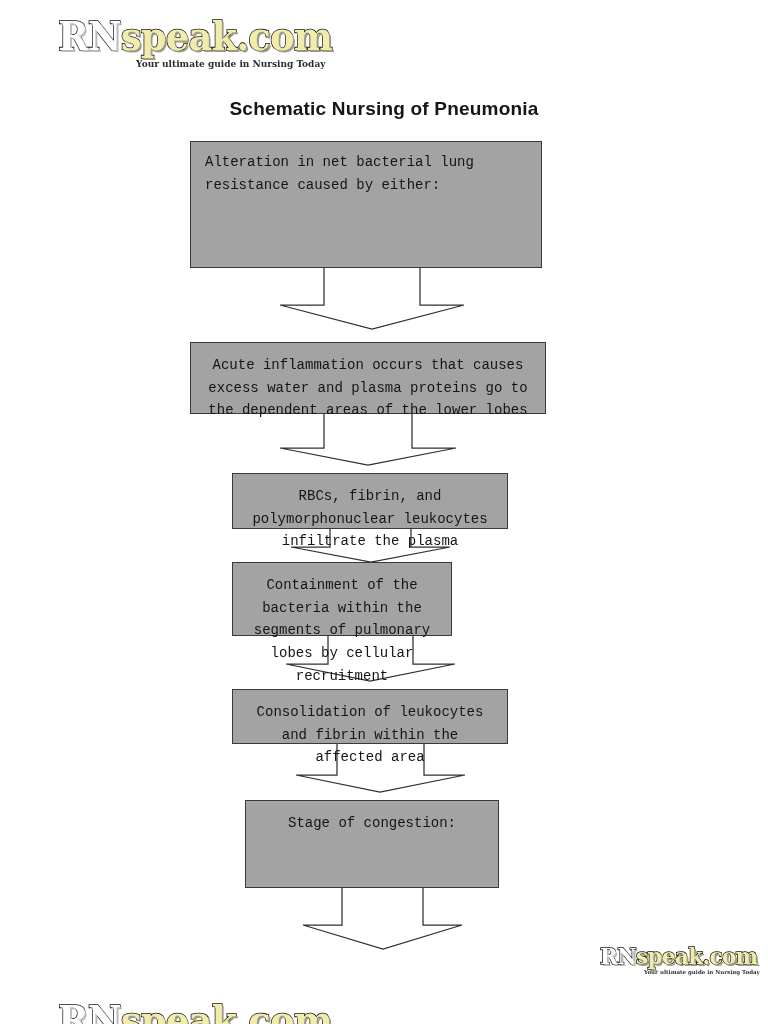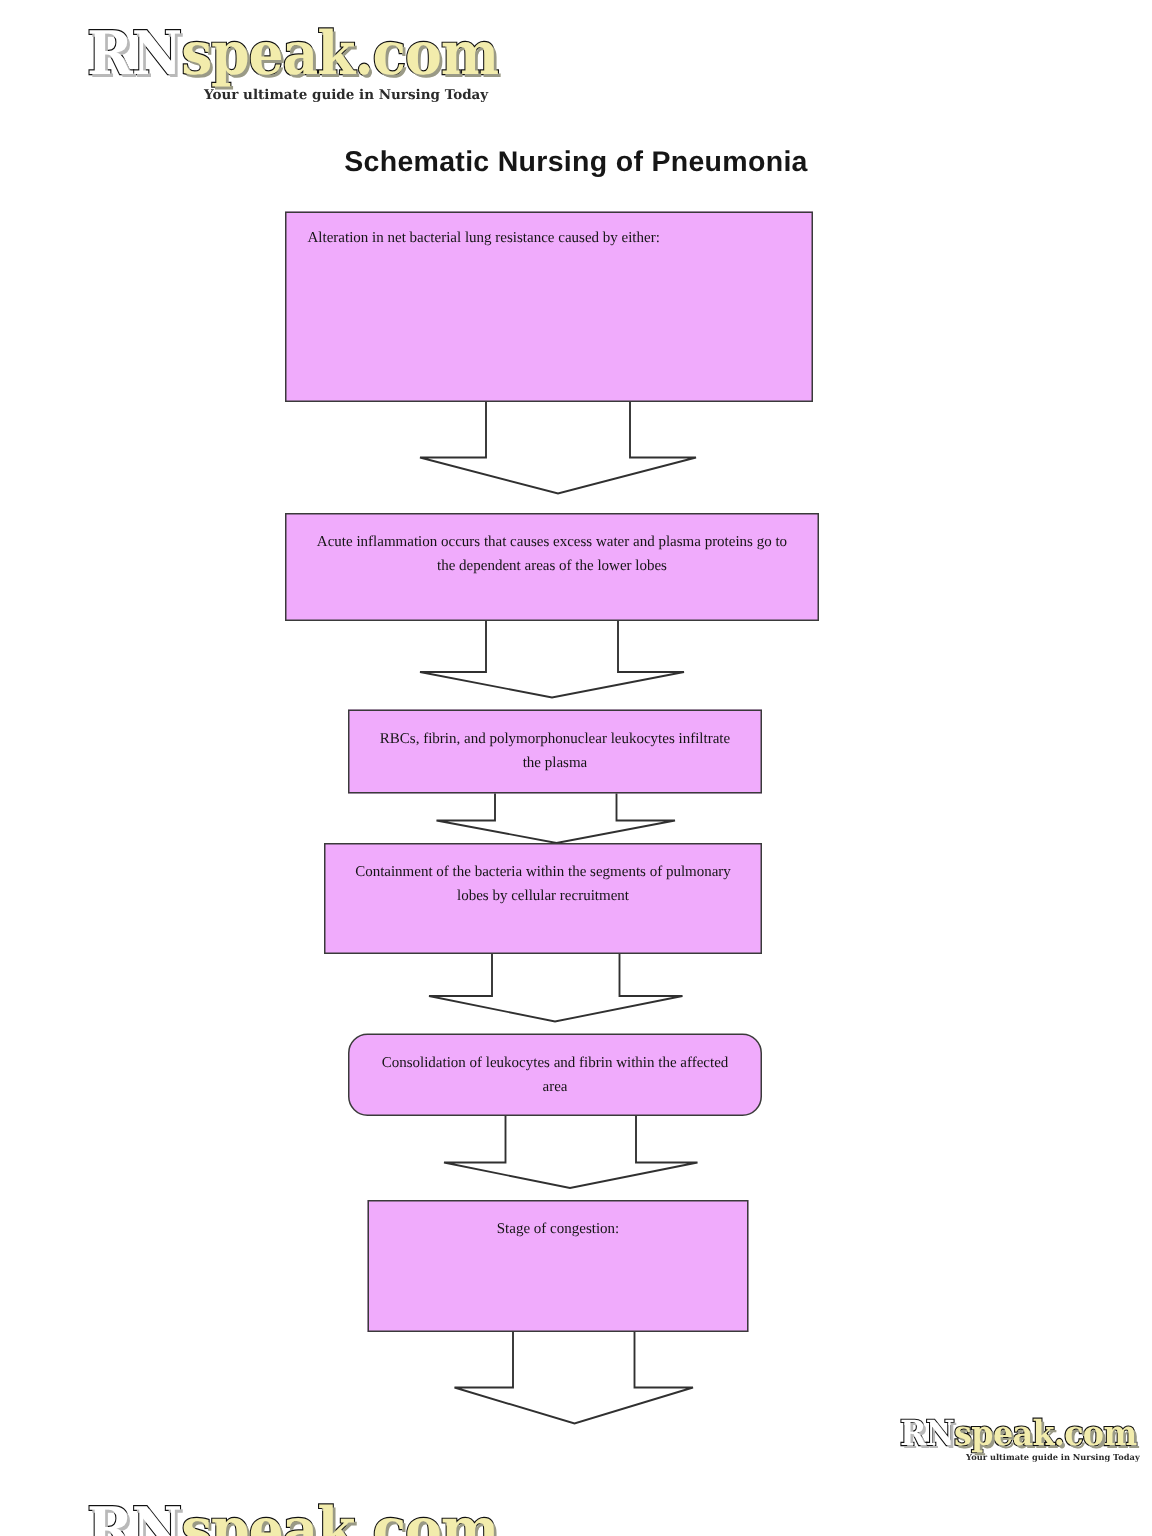--- a/index.html
+++ b/index.html
@@ -85,24 +85,24 @@
     font-weight: bold;
     font-family: "Liberation Sans", sans-serif;
     letter-spacing: 0.2px;
     color: #161616;
   }
 
   
   .flow-box {
     position: absolute;
     border: 1.3px solid #3a3a3a;
-    background: #f0abfc;
+    background: #a3a3a3;
     box-sizing: border-box;
-    font-family: Liberation Serif, serif;
-    font-size: 10px;
+    font-family: Liberation Mono, monospace;
+    font-size: 14px;
     line-height: 1.62;
     color: #151515;
     z-index: 3;
   }
   .flow-box .lead {
     display: block;
     padding: 9px 14px 0 14px;
   }
   .flow-box.centered .body {
     display: block;
@@ -182,31 +182,31 @@
 <div class="flow-box centered" style="left:232px; top:473px; width:276px; height:56px;">
   <span class="body">RBCs, fibrin, and polymorphonuclear leukocytes infiltrate the plasma</span>
 </div>
 
 <div class="arrow" style="left:283px; top:515px; width:175px; height:48px;">
   <svg viewBox="0 0 175 48" width="175" height="48" preserveAspectRatio="none">
     <path d="M 47,0 L 47,32 L 8,32 L 88,47 L 167,32 L 128,32 L 128,0 Z"></path>
   </svg>
 </div>
 
-<div class="flow-box centered" style="left:216px; top:562px; width:292px; height:74px;">
+<div class="flow-box centered" style="left:232px; top:562px; width:220px; height:74px;">
   <span class="body">Containment of the bacteria within the segments of pulmonary lobes by cellular recruitment</span>
 </div>
 
 <div class="arrow" style="left:278px; top:620px; width:185px; height:62px;">
   <svg viewBox="0 0 185 62" width="185" height="62" preserveAspectRatio="none">
     <path d="M 50,0 L 50,44 L 8,44 L 92,61 L 177,44 L 135,44 L 135,0 Z"></path>
   </svg>
 </div>
 
-<div class="flow-box centered" style="left:232px; top:689px; width:276px; height:55px;border-radius:13px;">
+<div class="flow-box centered" style="left:232px; top:689px; width:276px; height:55px;">
   <span class="body">Consolidation of leukocytes and fibrin within the affected area</span>
 </div>
 
 <div class="arrow" style="left:288px; top:735px; width:185px; height:60px;">
   <svg viewBox="0 0 185 60" width="185" height="60" preserveAspectRatio="none">
     <path d="M 49,0 L 49,40 L 8,40 L 92,57 L 177,40 L 136,40 L 136,0 Z"></path>
   </svg>
 </div>
 
 <div class="flow-box centered" style="left:245px; top:800px; width:254px; height:88px;">

